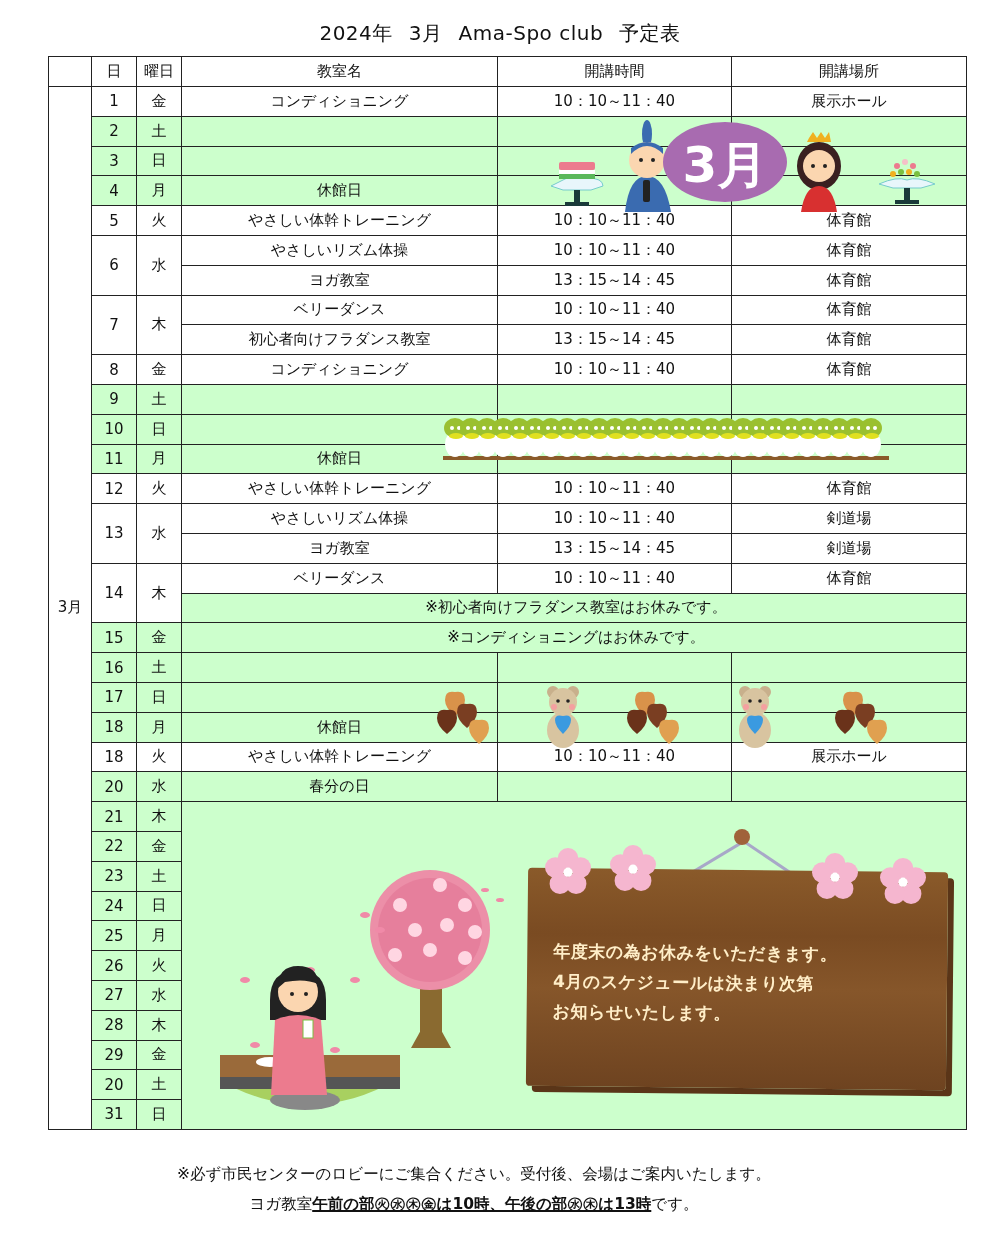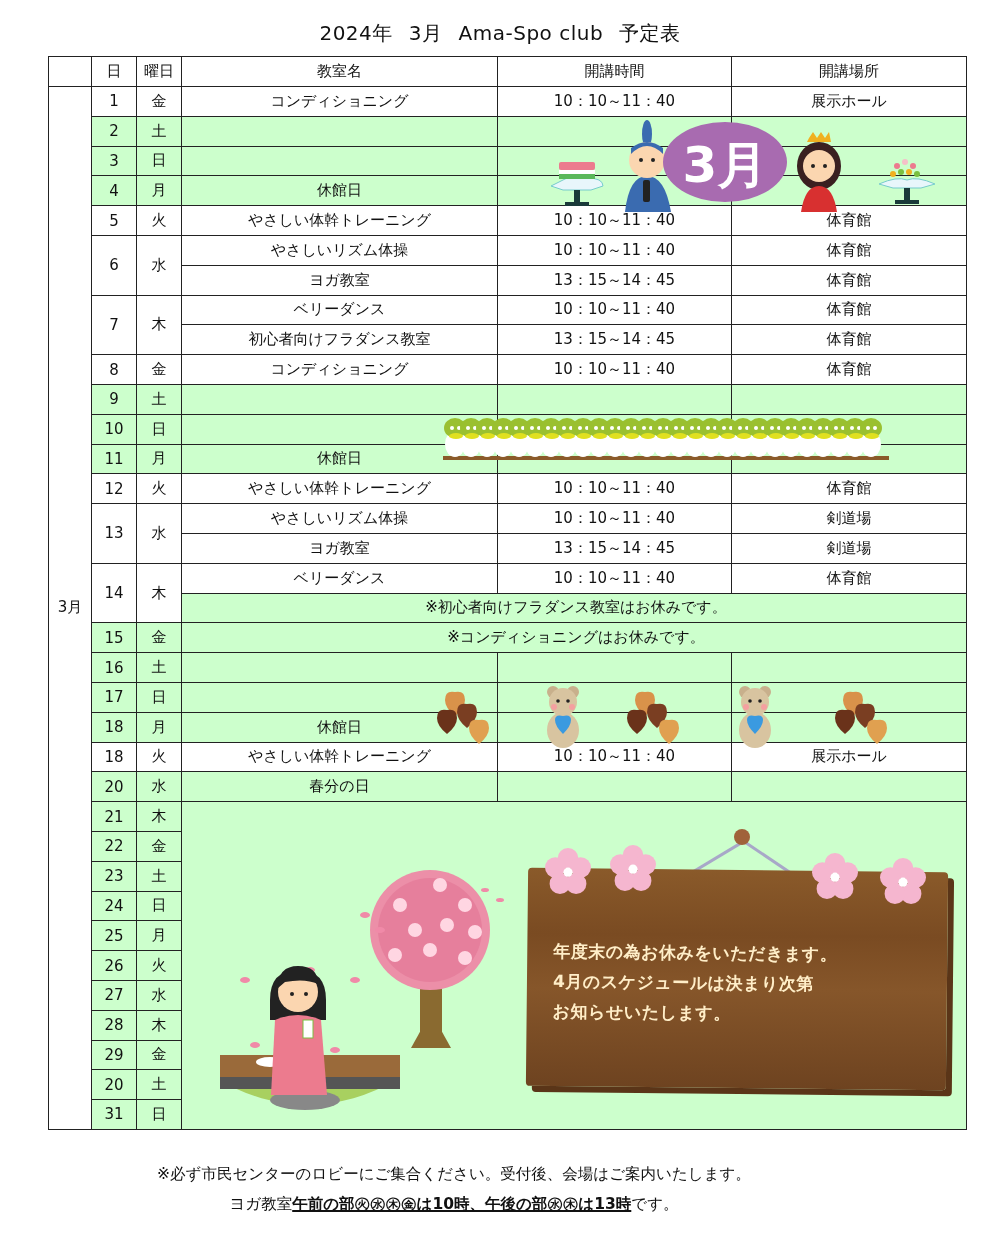--- a/index.html
+++ b/index.html
@@ -7,21 +7,21 @@
   .title{position:absolute;top:20px;left:0;width:1000px;text-align:center;font-size:20px;letter-spacing:0.5px;}
   .title span{margin:0 8px;}
   table.sched{position:absolute;left:48px;top:56px;width:918px;border-collapse:collapse;table-layout:fixed;font-size:15px;}
   table.sched td,table.sched th{border:1.5px solid #222;padding:0;text-align:center;height:28.8px;font-weight:normal;white-space:nowrap;overflow:hidden;}
   table.sched th{height:29px;background:#fff;}
   .g{background:#ccffcc;}
   .w{background:#fff;}
   .note{text-align:left;padding-left:4px !important;}
   .month{background:#fff;}
   .deco{position:absolute;pointer-events:none;}
-  .footer{position:absolute;left:0;width:908px;text-align:center;font-size:15.5px;}
+  .footer{position:absolute;left:0;width:908px;text-align:center;font-size:15.5px;padding-left:20px;}
   .footer u{text-decoration-thickness:2px;font-weight:bold;}
   .sign{position:absolute;left:527px;top:870px;width:420px;height:218px;background:linear-gradient(180deg,#8a5a2a 0%,#7a4b22 30%,#86562a 55%,#6e4320 100%);border-radius:4px;box-shadow:6px 6px 0 #5a3518;transform:rotate(0.6deg);}
   .sign-text{position:absolute;left:26px;top:68px;color:#ffeec8;font-size:17px;font-weight:bold;line-height:30px;letter-spacing:0.5px;}
   .sakura{position:absolute;width:46px;height:46px;}
   .string{position:absolute;height:3px;background:#a8a8c8;transform-origin:left center;}
 </style>
 </head>
 <body>
 
 <div class="title">

